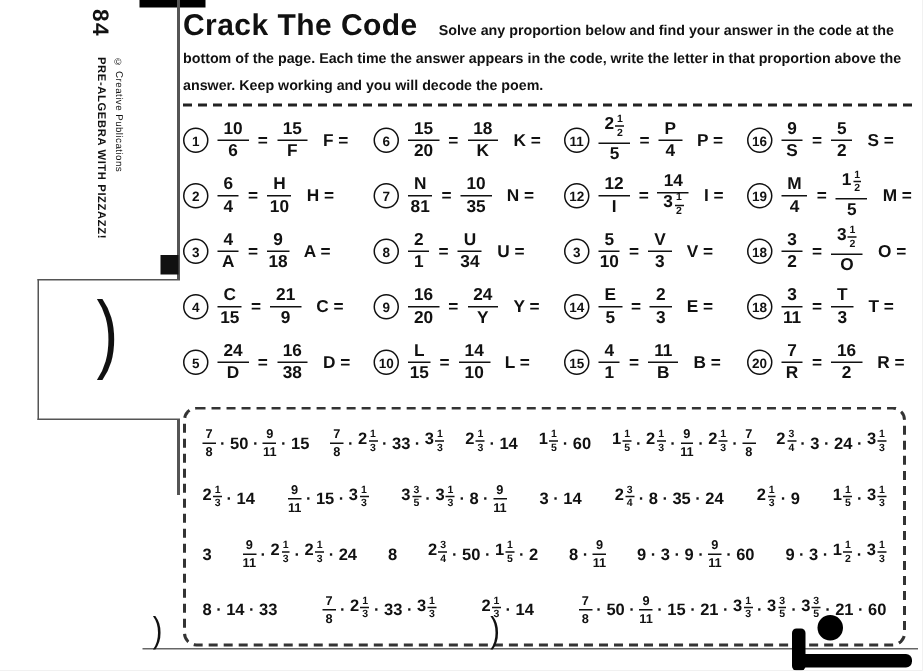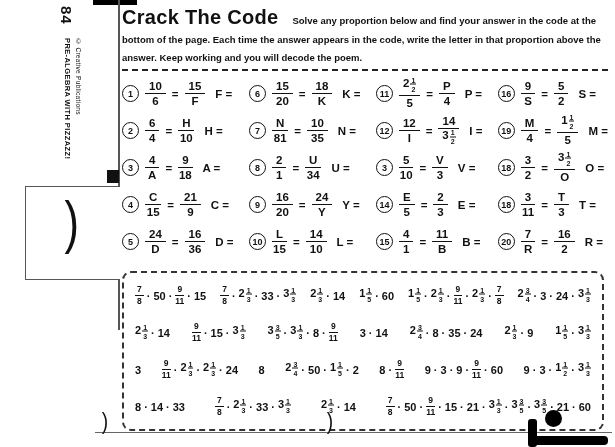--- a/index.html
+++ b/index.html
@@ -181,21 +181,21 @@
             <span class="bb">
               <span class="numtxt">D</span>
             </span>
           </span>
           <span class="eq">=</span>
           <span class="bfrac">
             <span class="bt">
               <span class="numtxt">16</span>
             </span>
             <span class="bb">
-              <span class="numtxt">36</span>
+              <span class="numtxt">38</span>
             </span>
           </span>
           <span class="ans">D =</span>
         </div>
         <div class="problem">
           <span class="pnum">6</span>
           <span class="bfrac">
             <span class="bt">
               <span class="numtxt">15</span>
             </span>

